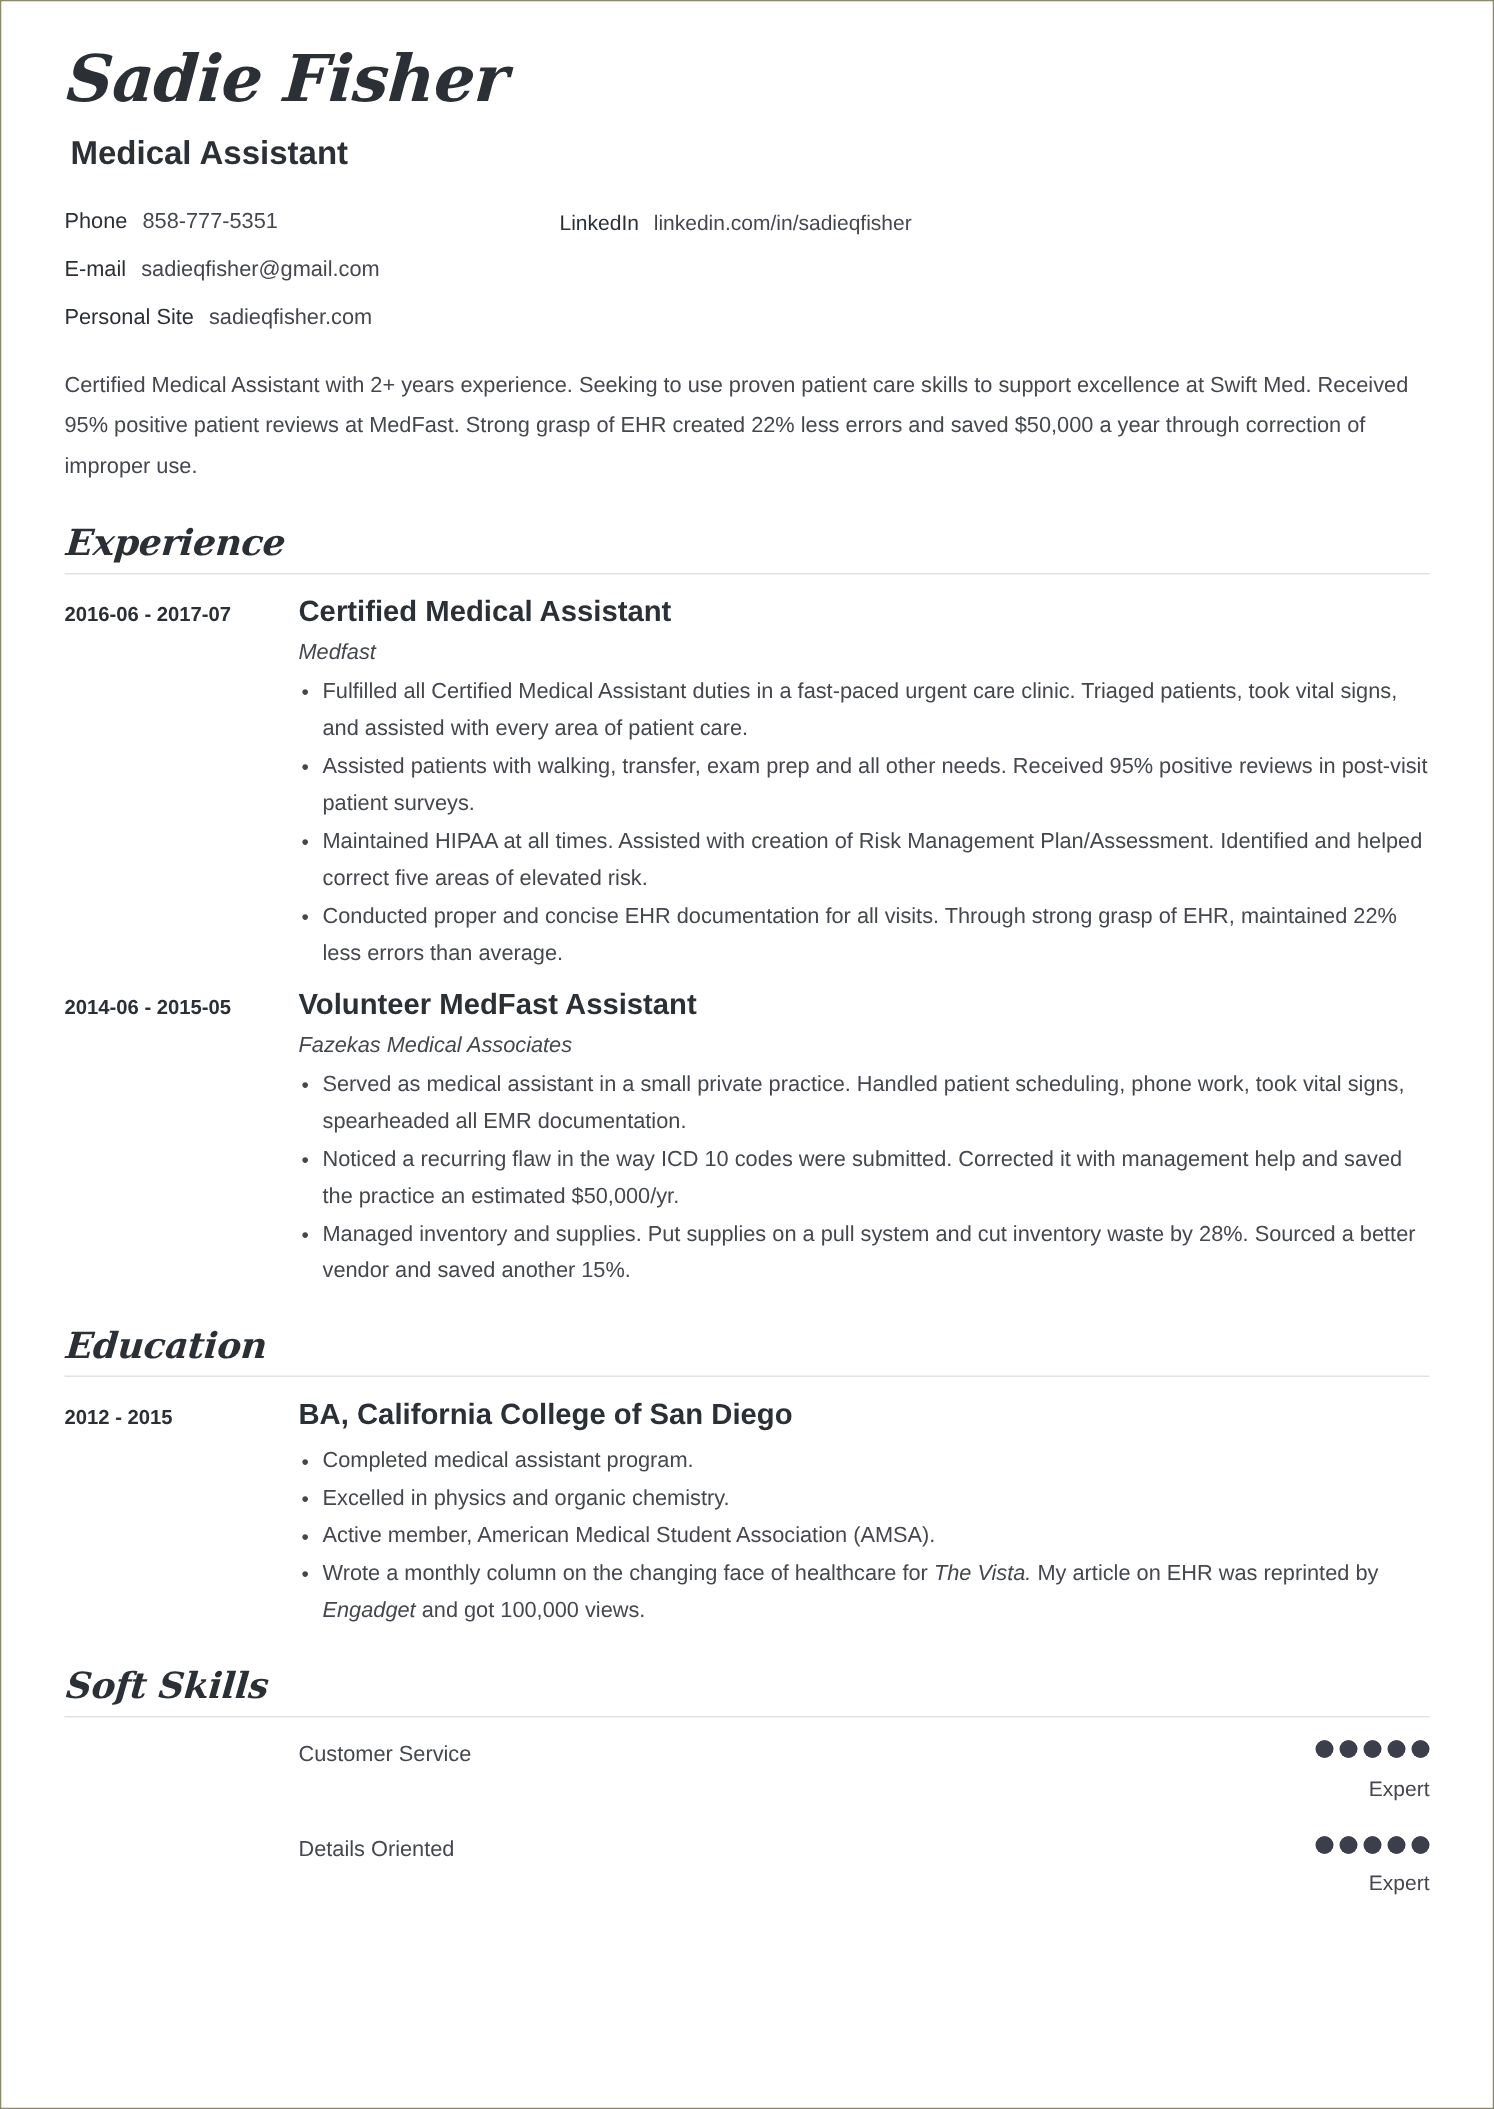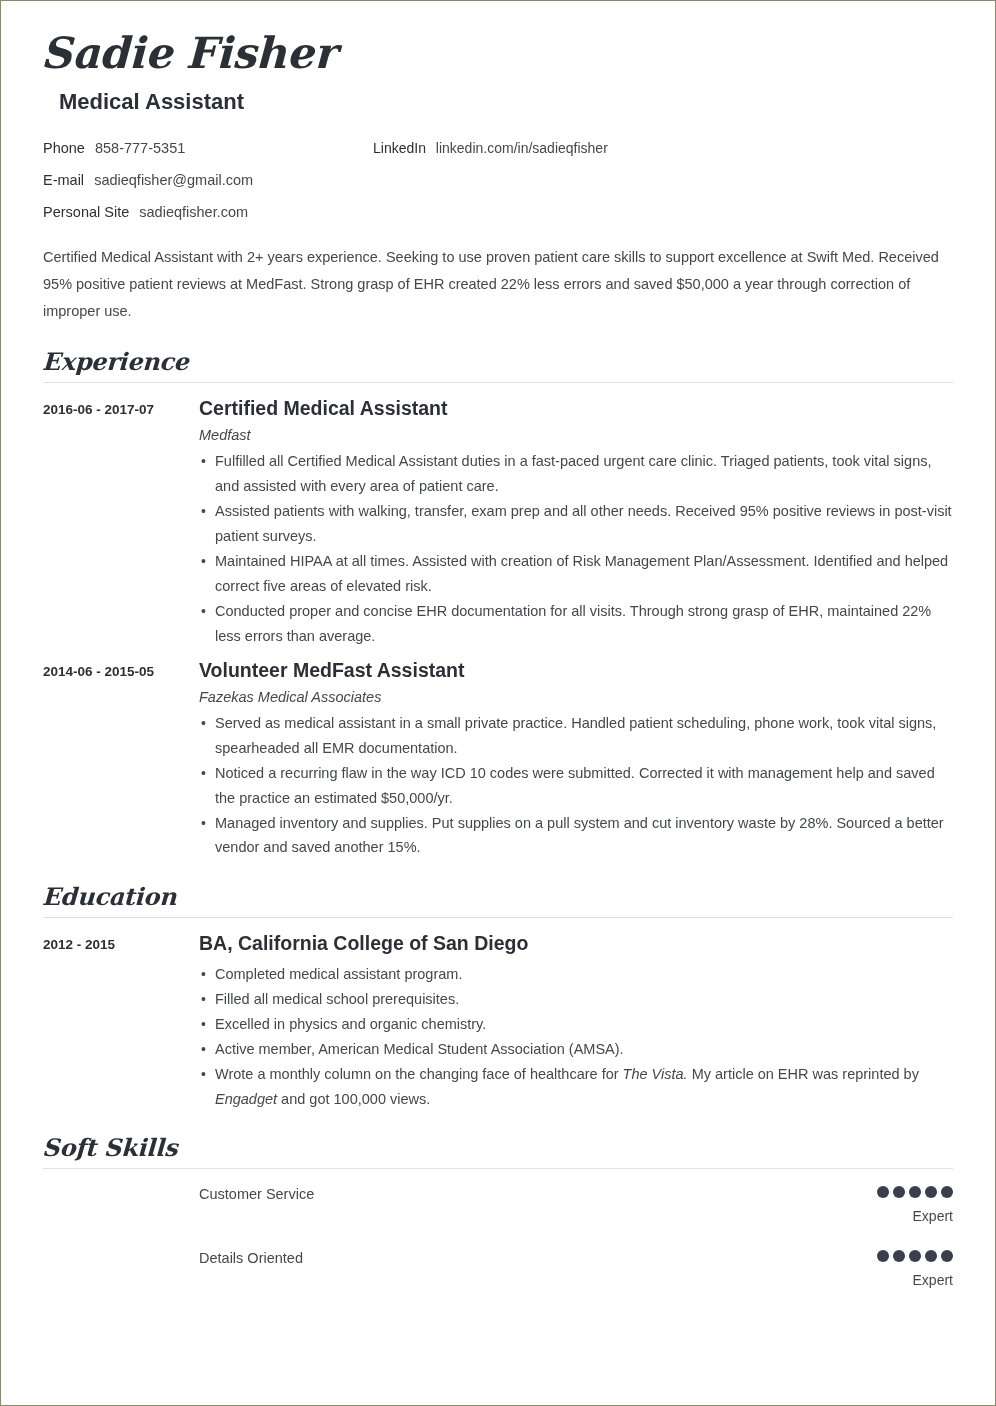--- a/index.html
+++ b/index.html
@@ -43,21 +43,21 @@
     color: #2b2f36;
     line-height: 1.05;
     margin: 0 0 14px 0;
     transform: skewX(-4deg);
     transform-origin: left bottom;
   }
   .job-subtitle {
     font-size: 22px;
     font-weight: bold;
     color: #2b2f36;
-    margin: 0 0 26px 16px;
+    margin: 0 0 26px 4px;
     line-height: 1.1;
   }
 
   .contact-grid {
     position: relative;
     margin-bottom: 8px;
   }
   .contact-row {
     display: block;
     margin-bottom: 14px;
@@ -276,21 +276,20 @@
   <div class="section">
     <div class="section-heading">Education</div>
     <hr class="section-rule">
 
     <div class="entry">
       <div class="entry-date">2012 - 2015</div>
       <div class="entry-body">
         <div class="entry-title">BA, California College of San Diego</div>
         <ul class="bullets">
           <li>Completed medical assistant program.</li>
-          <li>Filled all medical school prerequisites.</li>
           <li>Excelled in physics and organic chemistry.</li>
           <li>Active member, American Medical Student Association (AMSA).</li>
           <li>Wrote a monthly column on the changing face of healthcare for <em>The Vista.</em> My article on EHR was reprinted by <em>Engadget</em> and got 100,000 views.</li>
         </ul>
       </div>
     </div>
   </div>
 
   <div class="section">
     <div class="section-heading">Soft Skills</div>

